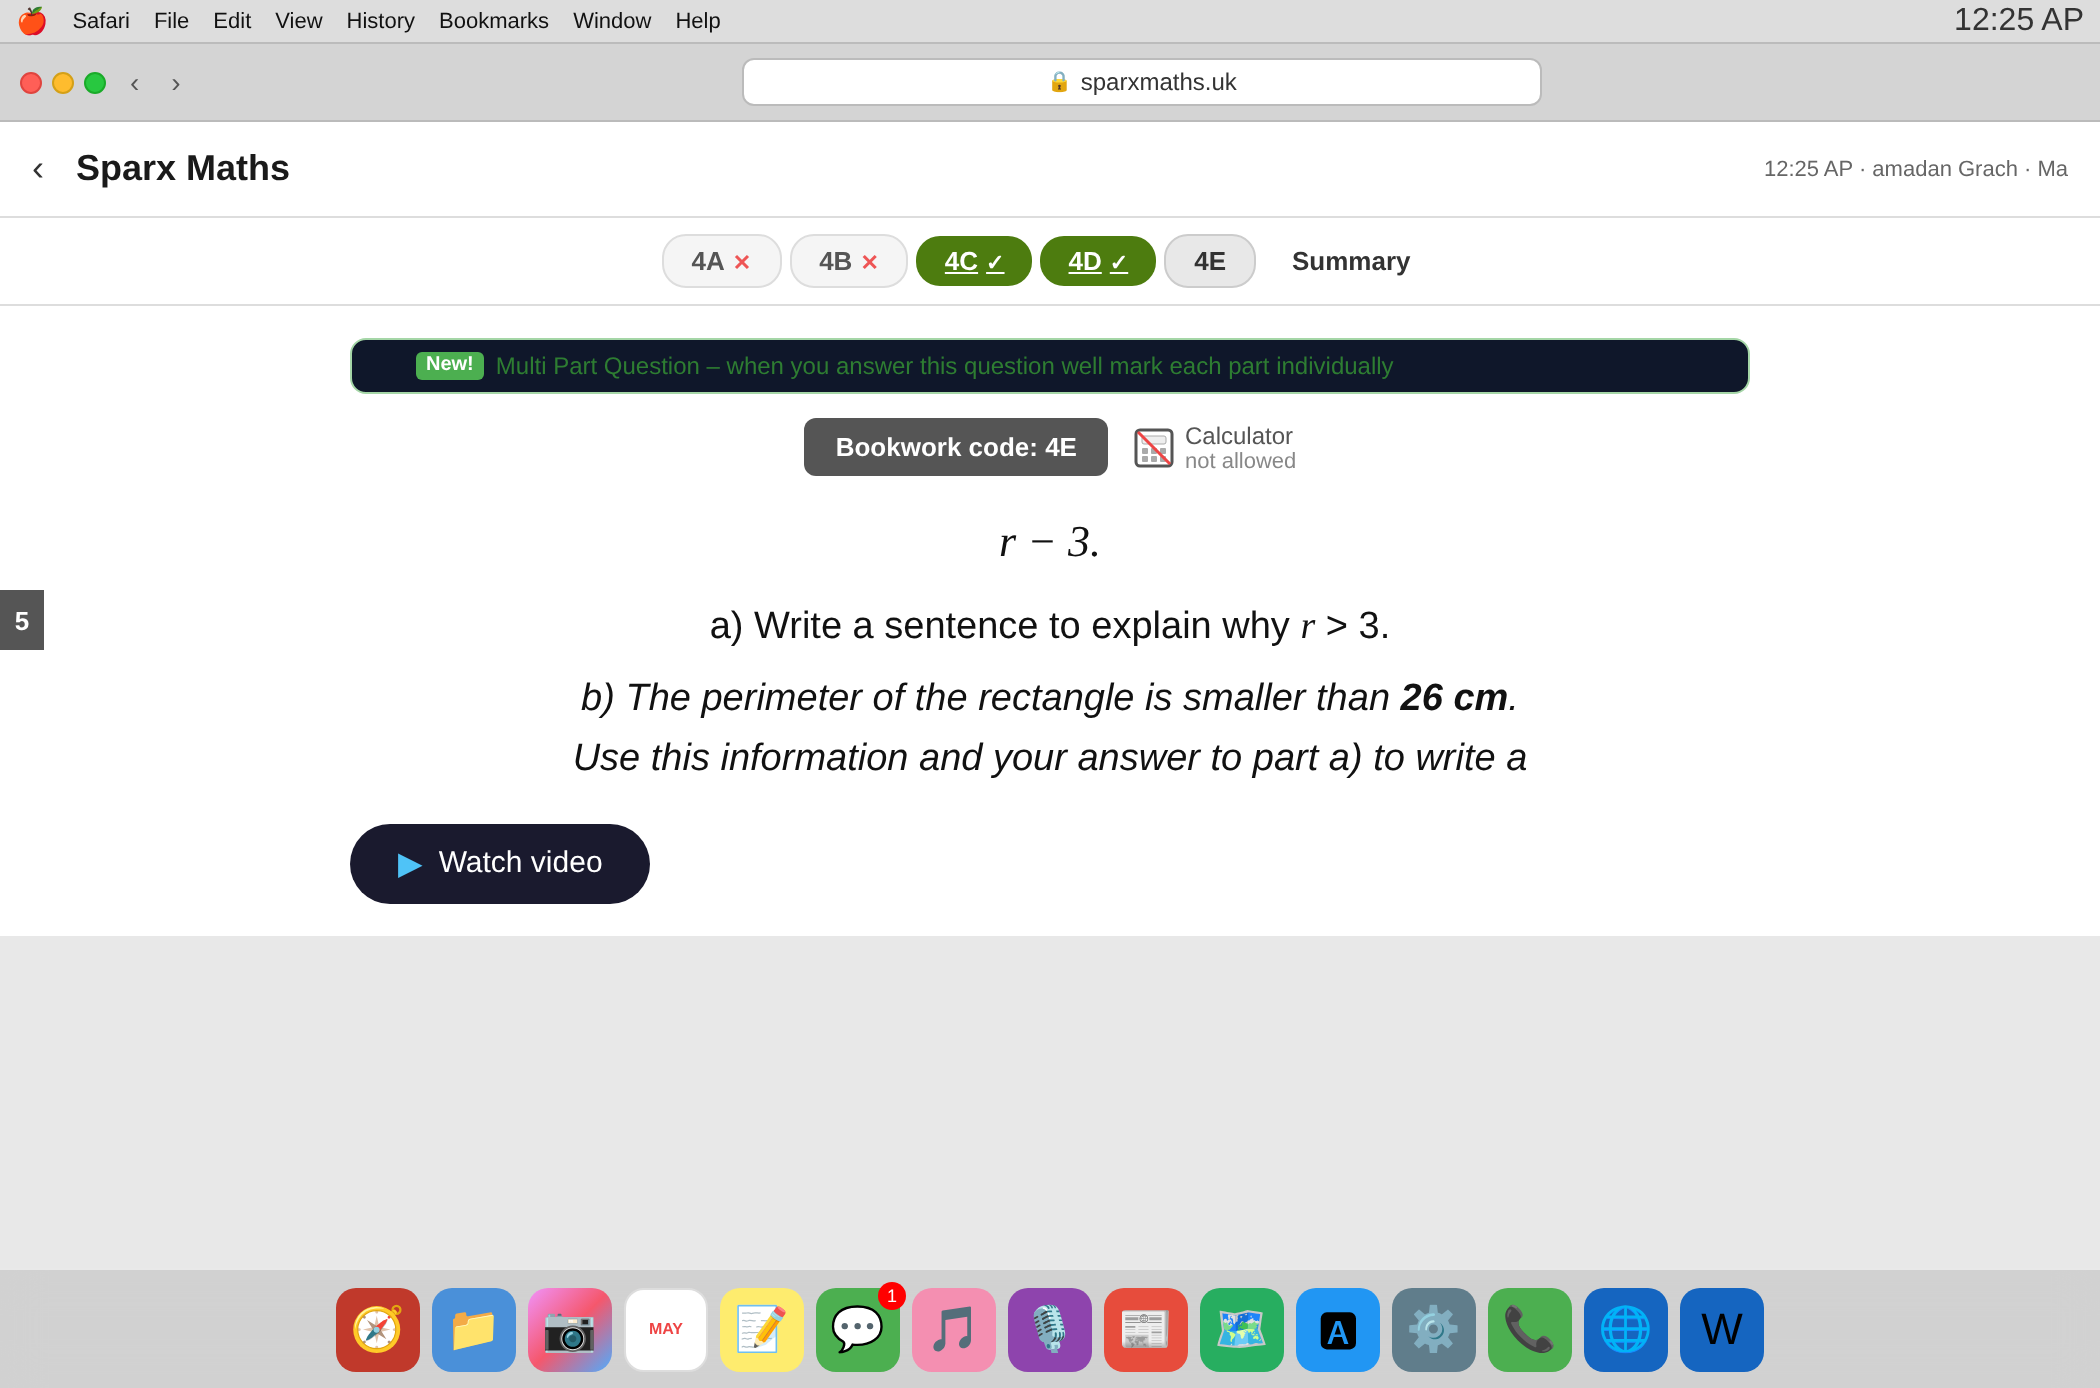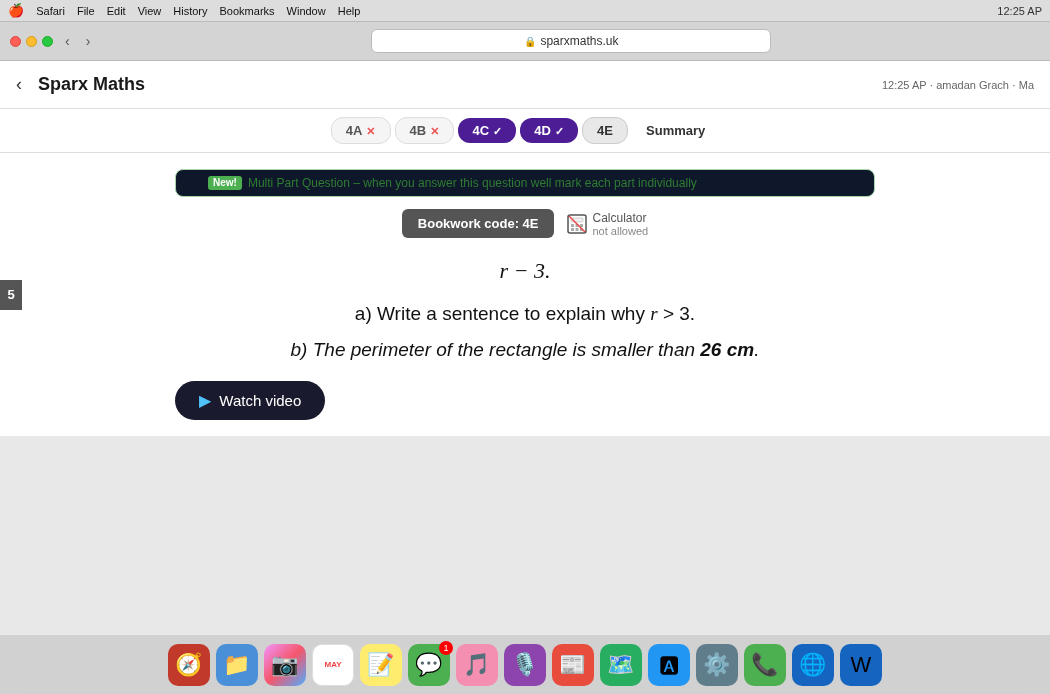--- a/index.html
+++ b/index.html
@@ -120,22 +120,23 @@
       align-items: flex-end;
       gap: 4px;
       cursor: pointer;
     }
     .tab-inactive-x {
       background: #f5f5f5;
       color: #555;
       border: 1px solid #ddd;
     }
     .tab-active {
-      background: #4c1d95;
-      color: white;
+      background: #4d7c0f;
+      color: white;
+      text-decoration: underline;
     }
     .tab-check {
       color: white;
       font-size: 11px;
     }
     .tab-x {
       color: #e55;
       font-size: 11px;
     }
     .tab-summary {
@@ -333,21 +334,21 @@
 <div class="menubar">
   <span class="menubar-apple">🍎</span>
   <span class="menubar-item">Safari</span>
   <span class="menubar-item">File</span>
   <span class="menubar-item">Edit</span>
   <span class="menubar-item">View</span>
   <span class="menubar-item">History</span>
   <span class="menubar-item">Bookmarks</span>
   <span class="menubar-item">Window</span>
   <span class="menubar-item">Help</span>
-  <span style="margin-left:auto;font-size:11px;color:#333">12:25 AP</span>
+  <span style="margin-left:auto;font-size:16px;color:#333">12:25 AP</span>
 </div>
 
 <div class="browser-chrome">
   <div class="browser-toolbar">
     <div class="traffic-lights">
       <div class="tl-red"></div>
       <div class="tl-yellow"></div>
       <div class="tl-green"></div>
     </div>
     <button class="nav-btn">‹</button>
@@ -428,20 +429,23 @@
     </div>
 
     <div class="part-a">
       <span>a) Write a sentence to explain why </span><span style="font-style:italic;font-family:'Georgia',serif;">r</span><span> &gt; 3.</span>
     </div>
 
     <div class="part-b">
       <div>
         <em>b) The perimeter of the rectangle is smaller than <strong>26 cm</strong>.</em>
       </div>
+      <div>
+        <em>Use this information and your answer to part a) to write a</em>
+      </div>
     </div>
 
     <button class="watch-video-btn">
       <span class="play-icon">▶</span>
       <span>Watch video</span>
     </button>
   </div>
 
 </div>
 

